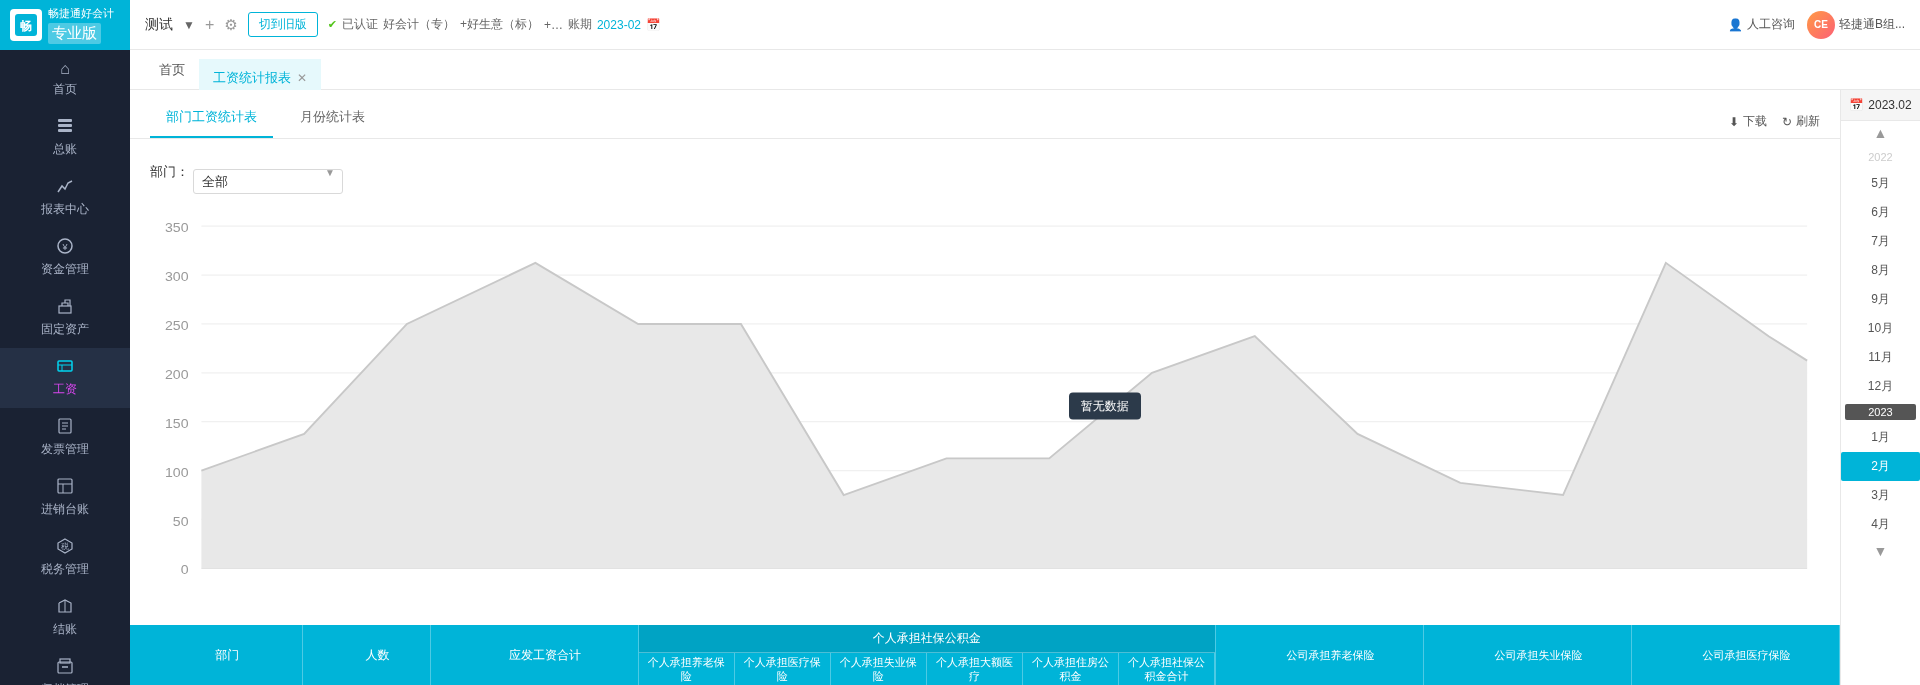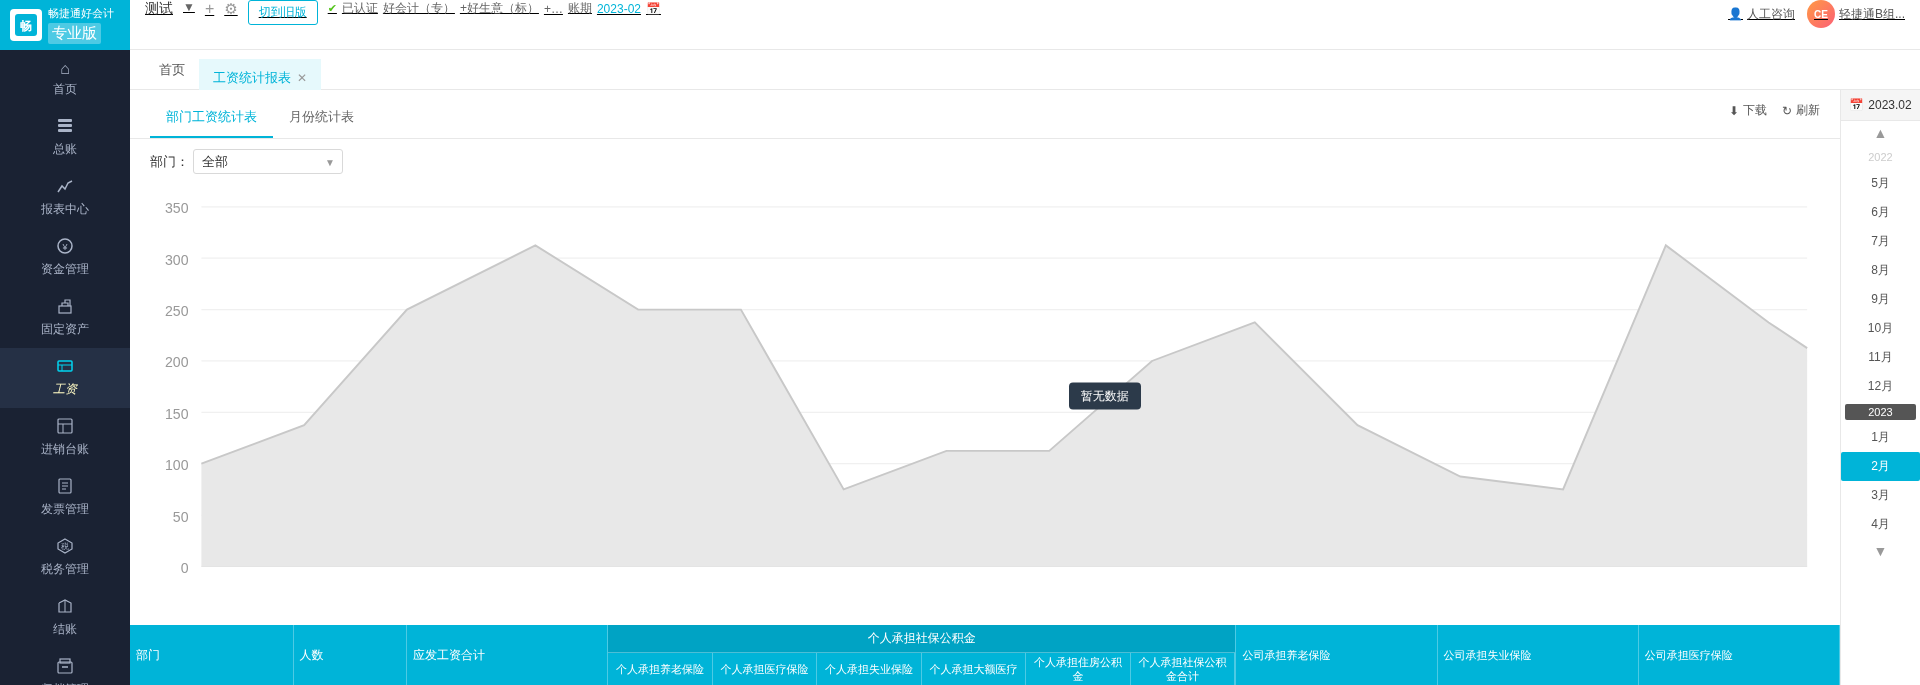--- a/index.html
+++ b/index.html
@@ -53,43 +53,42 @@
       display: flex;
       flex-direction: column;
       align-items: center;
       padding: 10px 5px;
       cursor: pointer;
       color: #aab4c8;
       font-size: 12px;
       transition: background 0.2s;
       gap: 3px;
     }
-    .sidebar-item.active { background: #253045; color: #fef9c3; font-style: italic; }
+    .sidebar-item.active { background: #253045; color: #d946ef; }
     .sidebar-item-icon { font-size: 16px; }
 
     
     .main {
       flex: 1;
       display: flex;
       flex-direction: column;
       height: 685px;
       overflow: hidden;
     }
 
     
     .topbar {
       background: #fff;
       border-bottom: 1px solid #e8e8e8;
       display: flex;
-      align-items: flex-start;
+      align-items: center;
       padding: 0 15px;
       height: 50px;
       gap: 10px;
       flex-shrink: 0;
-      text-decoration: underline;
     }
     .topbar-title {
       font-size: 14px;
       color: #333;
       font-weight: 500;
     }
     .topbar-dropdown {
       font-size: 12px;
       color: #666;
       cursor: pointer;
@@ -190,23 +189,23 @@
       flex: 1;
       background: #fff;
       display: flex;
       flex-direction: column;
       overflow: hidden;
     }
 
     
     .sub-tabs {
       display: flex;
-      align-items: flex-start;
+      align-items: flex-end;
       padding: 12px 20px 0;
-      gap: 0;
+      gap: 11px;
       border-bottom: 1px solid #e8e8e8;
       flex-shrink: 0;
     }
     .sub-tab {
       padding: 6px 16px 10px;
       font-size: 13px;
       color: #666;
       cursor: pointer;
       border-bottom: 2px solid transparent;
     }
@@ -237,20 +236,21 @@
       border: 1px solid #d9d9d9;
       border-radius: 3px;
       padding: 4px 24px 4px 8px;
       font-size: 13px;
       color: #333;
       background: #fff;
       appearance: none;
       cursor: pointer;
       min-width: 150px;
       position: relative;
+      margin-top: 20px;
     }
     .dept-select-wrap {
       position: relative;
       display: inline-block;
     }
     .dept-select-wrap::after {
       content: '▼';
       position: absolute;
       right: 8px;
       top: 50%;
@@ -299,25 +299,26 @@
       background: #00b4d8;
       color: #fff;
       display: flex;
       flex-shrink: 0;
       height: 60px;
       font-size: 12px;
     }
     .table-col {
       display: flex;
       align-items: center;
-      justify-content: flex-start;
+      justify-content: center;
       text-align: center;
       border-right: 1px solid rgba(255,255,255,0.3);
       padding: 20px 6px;
       line-height: 1.4;
+      margin-left: 22px;
     }
     .table-col.narrow { flex: 1; }
     .table-col-group {
       display: flex;
       flex-direction: column;
       flex: 5;
       border-right: 1px solid rgba(255,255,255,0.3);
     }
     .table-col-group-header {
       background: #00a3c4;
@@ -463,37 +464,37 @@
           <rect x="1" y="3" width="14" height="10" rx="1" stroke="#00d4f0" stroke-width="1.5" fill="none"></rect>
           <line x1="1" y1="7" x2="15" y2="7" stroke="#00d4f0" stroke-width="1"></line>
           <line x1="5" y1="7" x2="5" y2="13" stroke="#00d4f0" stroke-width="1"></line>
         </svg>
     </span>
     <span>工资</span>
   </div>
   <div class="sidebar-item">
     <span class="sidebar-item-icon">
       <svg width="16" height="16" viewBox="0 0 16 16" fill="currentColor">
-          <rect x="1" y="1" width="14" height="14" rx="1" stroke="currentColor" stroke-width="1.2" fill="none"></rect>
-          <line x1="1" y1="6" x2="15" y2="6" stroke="currentColor" stroke-width="1"></line>
-          <line x1="6" y1="6" x2="6" y2="15" stroke="currentColor" stroke-width="1"></line>
-        </svg>
-    </span>
-    <span>进销台账</span>
-  </div>
-  <div class="sidebar-item">
-    <span class="sidebar-item-icon">
-      <svg width="16" height="16" viewBox="0 0 16 16" fill="currentColor">
           <rect x="2" y="1" width="12" height="14" rx="1" stroke="currentColor" stroke-width="1.2" fill="none"></rect>
           <line x1="5" y1="5" x2="11" y2="5" stroke="currentColor" stroke-width="1"></line>
           <line x1="5" y1="8" x2="11" y2="8" stroke="currentColor" stroke-width="1"></line>
           <line x1="5" y1="11" x2="9" y2="11" stroke="currentColor" stroke-width="1"></line>
         </svg>
     </span>
     <span>发票管理</span>
+  </div>
+  <div class="sidebar-item">
+    <span class="sidebar-item-icon">
+      <svg width="16" height="16" viewBox="0 0 16 16" fill="currentColor">
+          <rect x="1" y="1" width="14" height="14" rx="1" stroke="currentColor" stroke-width="1.2" fill="none"></rect>
+          <line x1="1" y1="6" x2="15" y2="6" stroke="currentColor" stroke-width="1"></line>
+          <line x1="6" y1="6" x2="6" y2="15" stroke="currentColor" stroke-width="1"></line>
+        </svg>
+    </span>
+    <span>进销台账</span>
   </div>
   <div class="sidebar-item">
     <span class="sidebar-item-icon">
       <svg width="16" height="16" viewBox="0 0 16 16" fill="currentColor">
           <polygon points="8,1 15,5 15,11 8,15 1,11 1,5" stroke="currentColor" stroke-width="1.2" fill="none"></polygon>
           <text x="8" y="11" text-anchor="middle" font-size="8" fill="currentColor">税</text>
         </svg>
     </span>
     <span>税务管理</span>
   </div>

